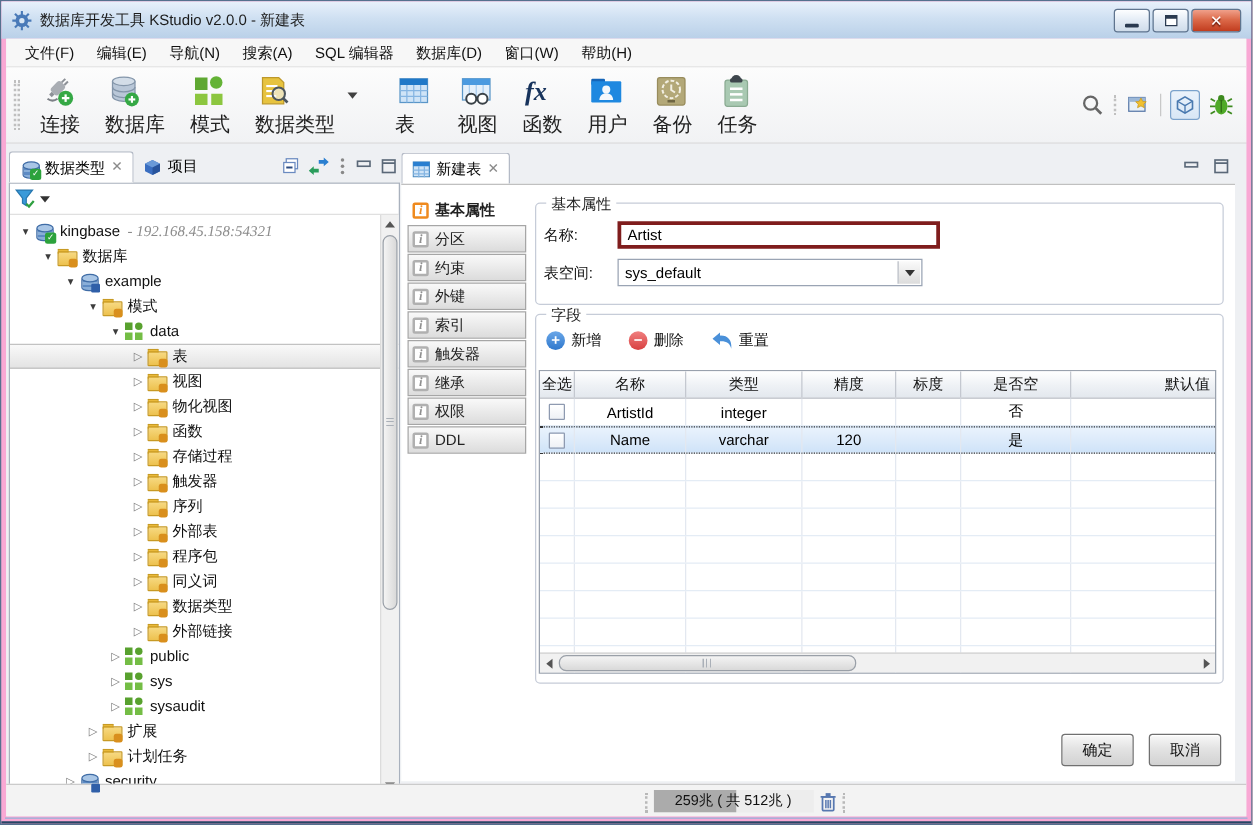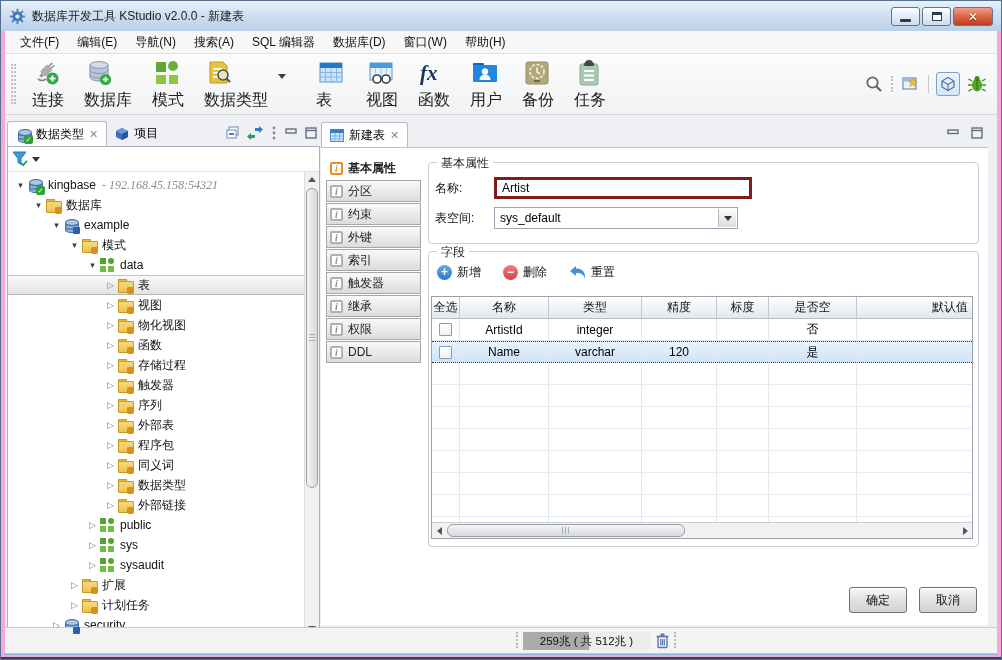--- a/index.html
+++ b/index.html
@@ -126,21 +126,21 @@
   .hscroll { position:absolute; left:0; right:0; bottom:0; height:16px; background:#f1f1f1; border-top:1px solid #cfcfcf; }
   .hs-btn { position:absolute; top:0; width:14px; height:15px; display:flex; align-items:center; justify-content:center; }
   .hs-thumb { position:absolute; left:15px; top:1px; width:238px; height:13px; border:1px solid #9aa0a8; border-radius:6px; background:linear-gradient(#f4f4f4,#d9d9d9); }
   .hs-grip { position:absolute; top:2px; bottom:2px; left:50%; width:8px; margin-left:-4px; background:repeating-linear-gradient(90deg,#aab0b8 0 1px,transparent 1px 3px); }
 
   .dialog-btns { position:absolute; right:7px; bottom:12px; display:flex; gap:12px; }
   .dbtn { width:58px; height:26px; border:1px solid #707070; border-radius:3px; background:linear-gradient(#f8f8f8,#e3e3e3 45%,#d2d2d2); color:#111; display:flex; align-items:center; justify-content:center; box-shadow:inset 0 1px 0 #fff; }
 
   
   .statusbar { height:26px; background:#f3f3f3; border-top:1px solid #cbcbcb; position:relative; display:flex; align-items:center; justify-content:center; }
-  .status-center { display:flex; align-items:flex-start; gap:4px; margin-left:190px; }
+  .status-center { display:flex; align-items:flex-end; gap:4px; margin-left:190px; }
   .sgrip { width:3px; height:16px; border-left:2px dotted #b8b8b8; }
   .heap { position:relative; width:128px; height:18px; background:#ededed; overflow:hidden; }
   .heap-fill { position:absolute; left:0; top:0; bottom:0; width:52%; background:#ababab; }
   .heap-text { position:relative; z-index:2; text-align:center; font-size:11.5px; line-height:18px; color:#111; }
   .bottom-edge { position:absolute; left:0; right:0; bottom:0; height:2px; background:#274766; }
   .win-inner-line { position:absolute; left:3px; right:3px; bottom:4px; height:1px; background:#8fb2d8; }
 </style>
 </head>
 <body>
 

